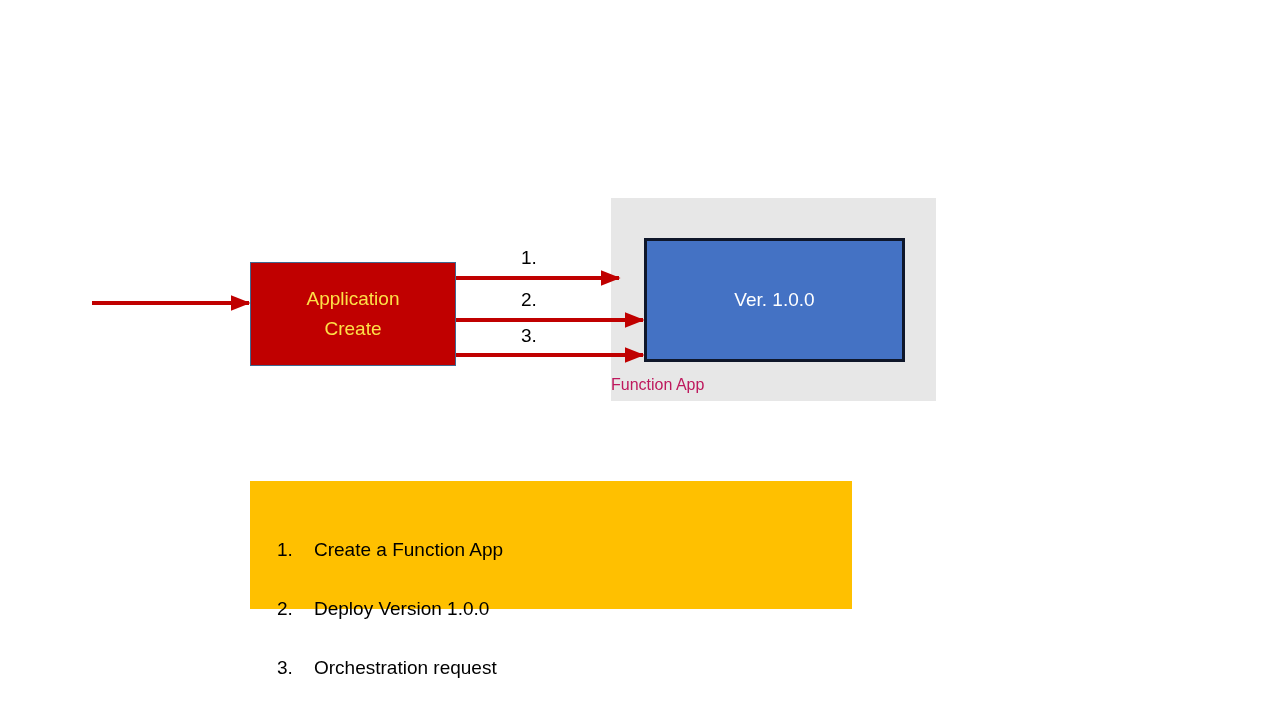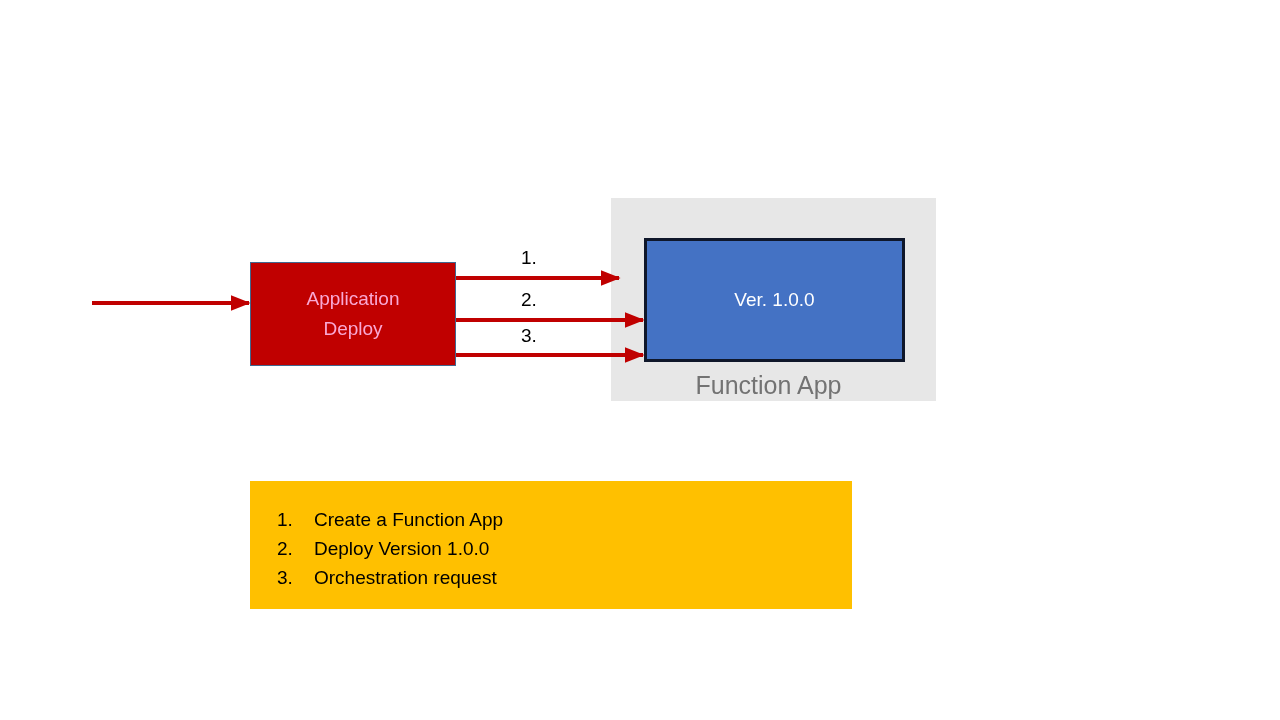--- a/index.html
+++ b/index.html
@@ -33,24 +33,24 @@
     width: 325px;
     height: 203px;
     background: #E7E7E7;
     box-sizing: border-box;
   }
   .fn-container-label {
     position: absolute;
     left: 611px;
     top: 373px;
     width: 315px;
-    text-align: center;
-    font-size: 25px;
+    text-align: left;
+    font-size: 16px;
     line-height: 24px;
-    color: #737373;
+    color: #be185d;
     white-space: nowrap;
   }
 
   
   .version-box {
     position: absolute;
     left: 644px;
     top: 238px;
     width: 261px;
     height: 124px;
@@ -79,21 +79,21 @@
     border: 1px solid #41678F;
     box-sizing: border-box;
     display: flex;
     flex-direction: column;
     align-items: center;
     justify-content: center;
   }
   .router-box-label {
     font-size: 19px;
     line-height: 30px;
-    color: #f9a8d4;
+    color: #fde047;
     text-align: center;
     white-space: nowrap;
   }
 
   
   .arrows-layer {
     position: absolute;
     left: 0;
     top: 0;
     width: 1280px;
@@ -137,38 +137,39 @@
     line-height: 29px;
     color: #000000;
     white-space: nowrap;
   }
   .legend-item-number {
     width: 37px;
     flex: 0 0 37px;
   }
   .legend-item-text {
     flex: 1 1 auto;
+    margin-top: 30px;
   }
 </style>
 </head>
 <body>
 
 <div id="canvas">
 
   <div class="fn-container"></div>
 
   <div class="version-box">
     <span class="version-box-label">Ver. 1.0.0</span>
   </div>
 
   <div class="fn-container-label">Function App</div>
 
   <div class="router-box">
     <span class="router-box-label">Application</span>
-    <span class="router-box-label">Deploy</span>
+    <span class="router-box-label">Create</span>
   </div>
 
   <svg class="arrows-layer" viewBox="0 0 1280 720" width="1280" height="720">
     <defs>
       <marker id="arrowhead" markerWidth="5" markerHeight="4" refX="4.6" refY="2" orient="auto" markerUnits="strokeWidth">
         <path d="M0,0 L5,2 L0,4 z" fill="#C00000"></path>
       </marker>
     </defs>
 
     <line x1="92" y1="303" x2="249" y2="303" stroke="#C00000" stroke-width="4" marker-end="url(#arrowhead)"></line>

